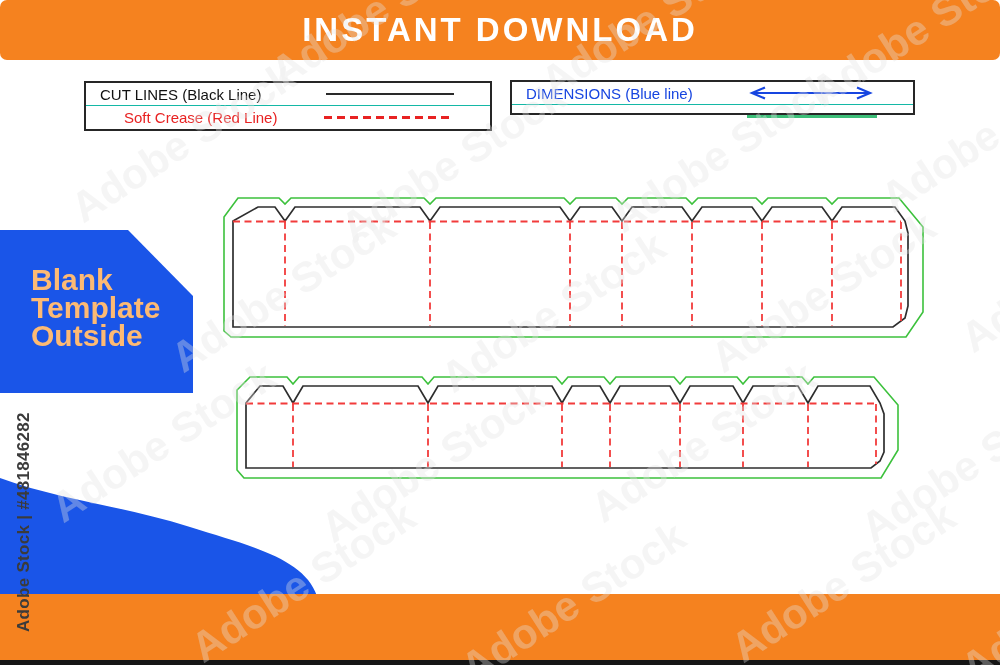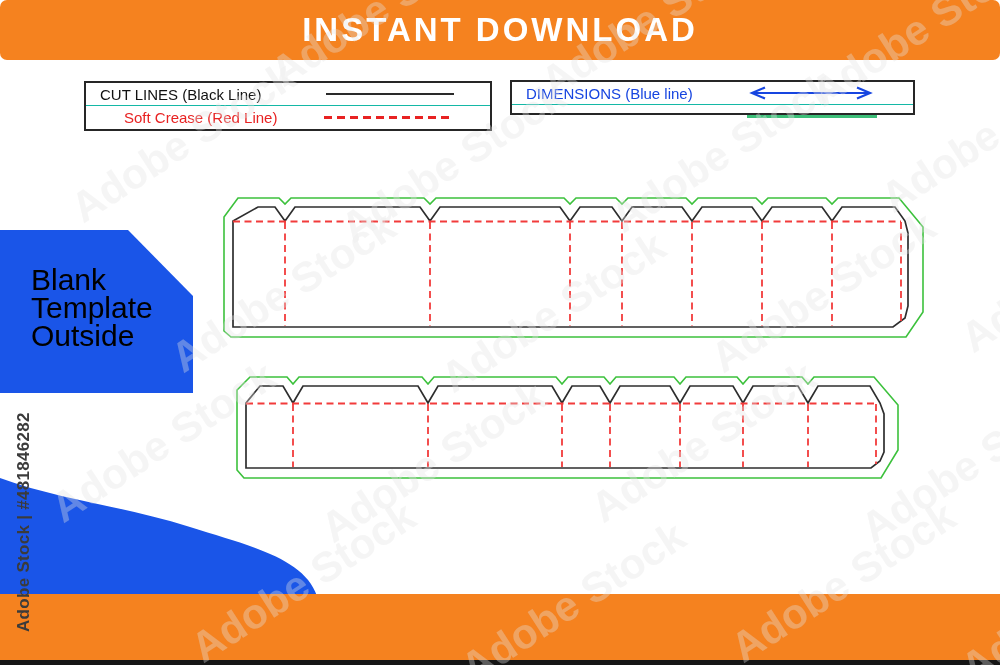--- a/index.html
+++ b/index.html
@@ -34,21 +34,21 @@
 
   
   #dielines{position:absolute;left:0;top:0;width:1000px;height:665px;}
   #dielines .bleed{fill:none;stroke:var(--bleed-green);stroke-width:1.6;stroke-linejoin:miter;}
   #dielines .cut{fill:none;stroke:var(--cut);stroke-width:1.7;stroke-linejoin:miter;}
   #dielines .crease{stroke:var(--crease-red);stroke-width:1.8;stroke-dasharray:7 4.5;fill:none;}
 
   
   .badge-tl{position:absolute;left:0;top:230px;width:193px;height:163px;background:var(--blue);
       clip-path:polygon(0 0,128px 0,193px 66px,193px 163px,0 163px);
-      color:#000000;font-weight:normal;font-size:30px;line-height:28px;padding:36px 0 4px 31px;}
+      color:#fdba74;font-weight:bold;font-size:30px;line-height:28px;padding:36px 0 4px 31px;}
 
   
   .wave{position:absolute;left:0;top:460px;width:320px;height:136px;}
   .fit-text{position:absolute;left:12px;top:513px;color:#ffffff;font-weight:bold;
       font-size:34px;line-height:32px;white-space:nowrap;}
   .fit-text .l1{padding-left:13px;}
 
   .orange-band{position:absolute;left:0;top:594px;width:1000px;height:66px;background:var(--orange);}
   .black-strip{position:absolute;left:0;top:660px;width:1000px;height:5px;background:var(--ink);}
 

